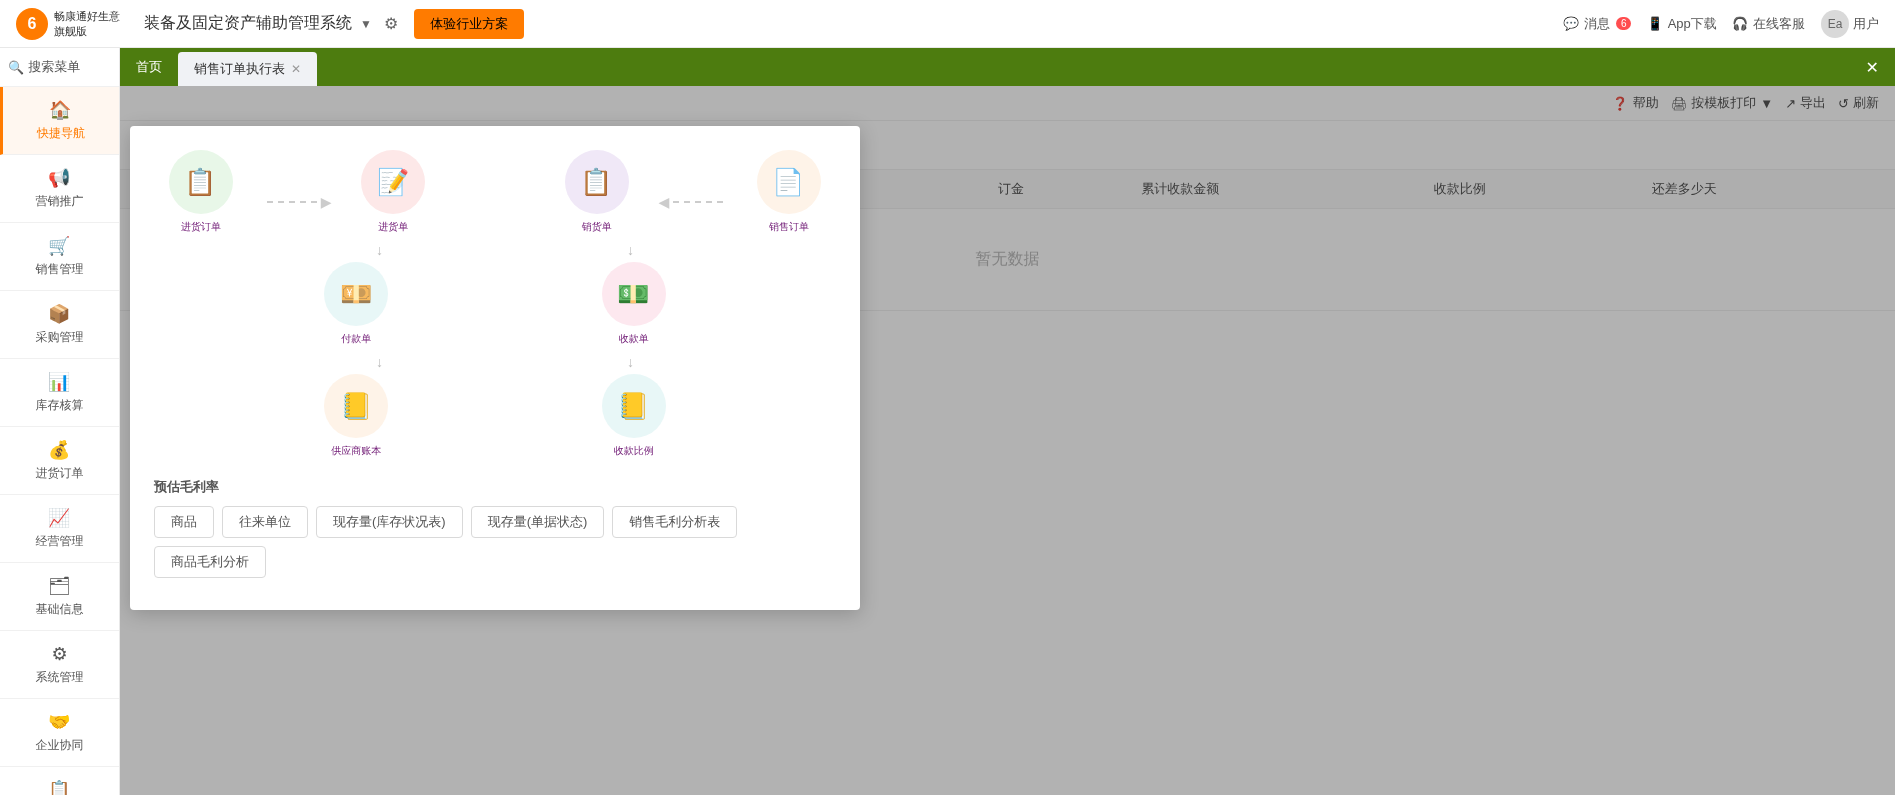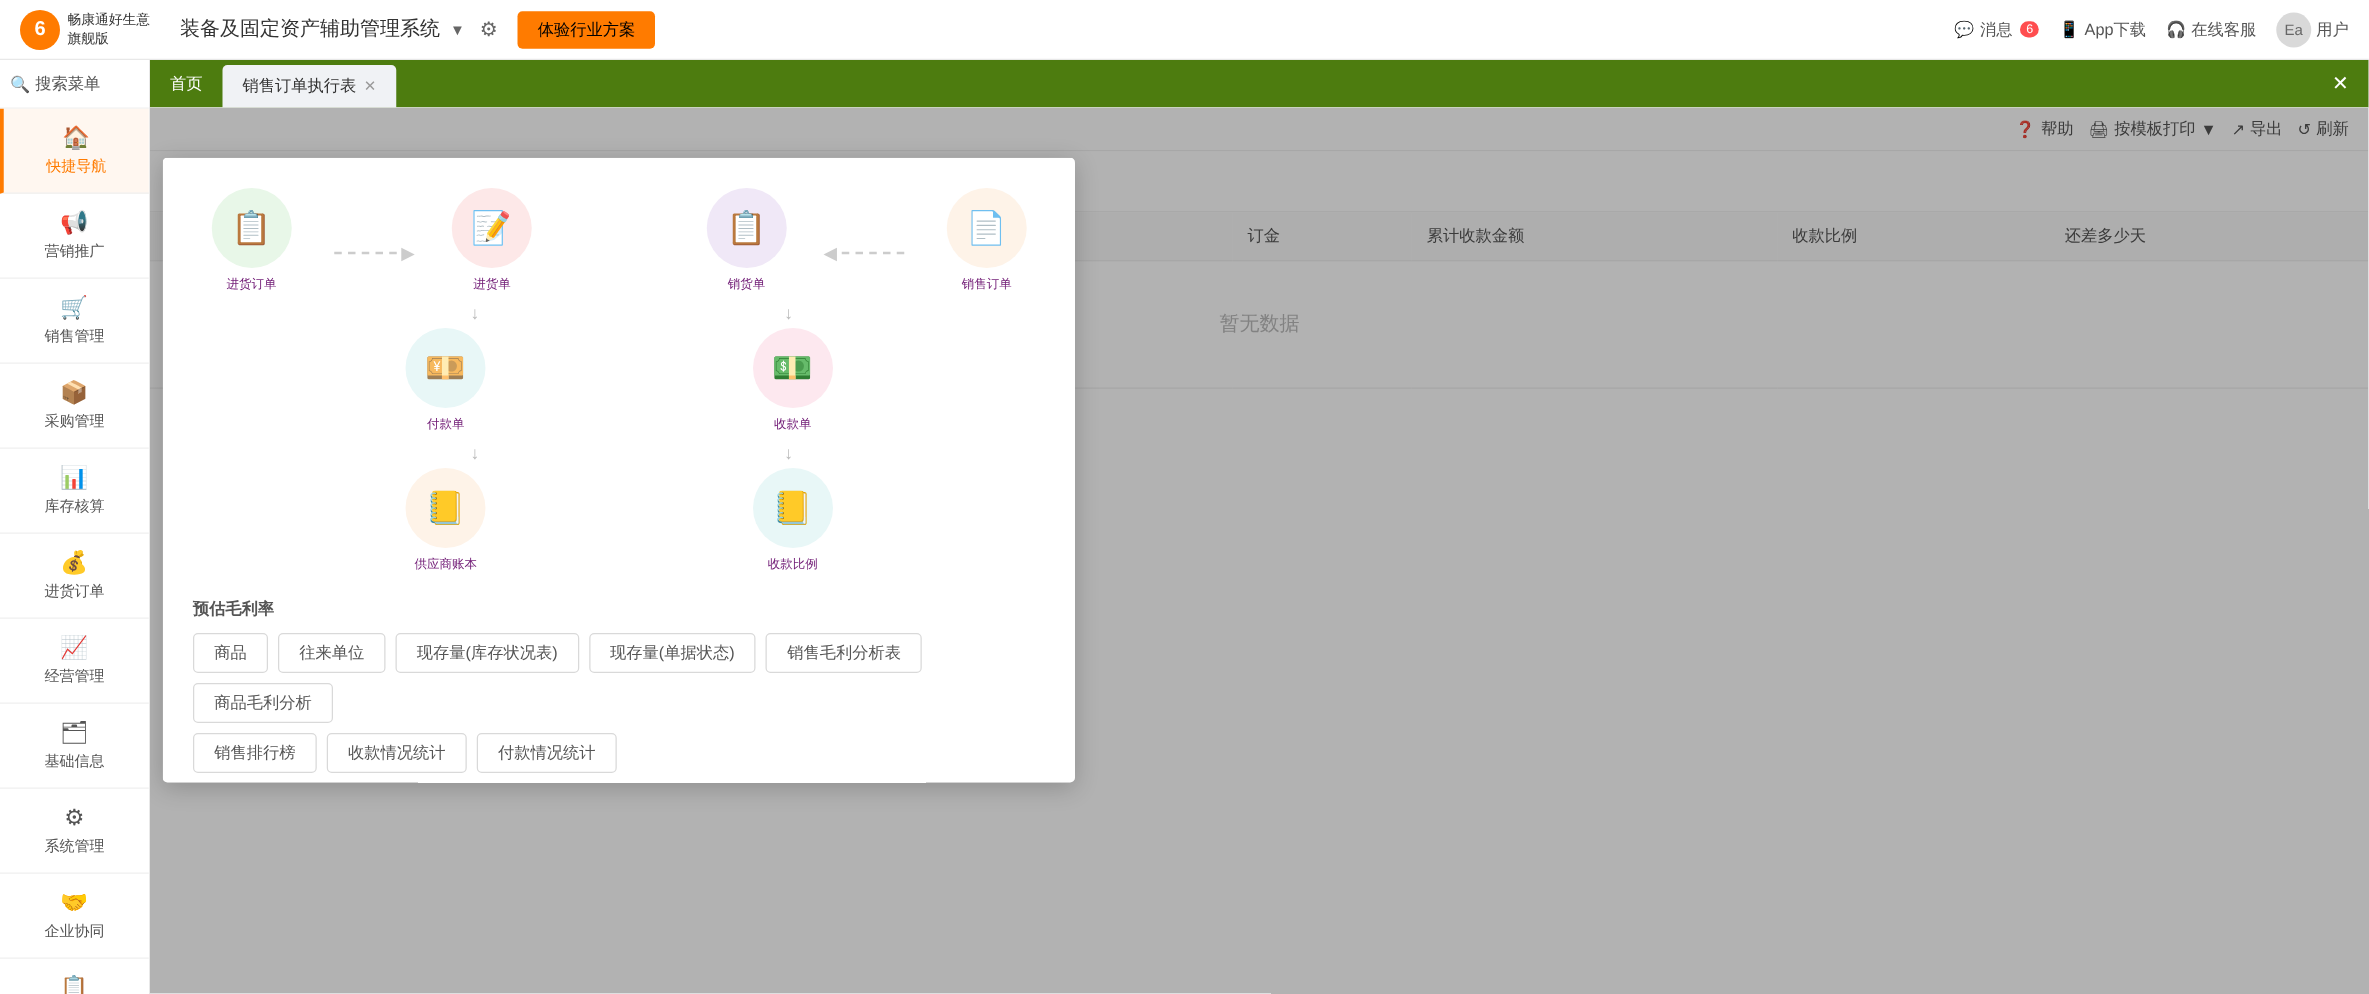--- a/index.html
+++ b/index.html
@@ -686,25 +686,20 @@
           <div class="common-funcs">
             <h4>预估毛利率</h4>
             <div class="func-buttons">
               <button class="func-btn">商品</button>
               <button class="func-btn">往来单位</button>
               <button class="func-btn">现存量(库存状况表)</button>
               <button class="func-btn">现存量(单据状态)</button>
               <button class="func-btn">销售毛利分析表</button>
               <button class="func-btn">商品毛利分析</button>
             </div>
-            <div class="func-buttons">
-              <button class="func-btn">销售排行榜</button>
-              <button class="func-btn">收款情况统计</button>
-              <button class="func-btn">付款情况统计</button>
-            </div>
           </div>
 
         </div>
       </div>
 
     </div>
   </div>
 </div>
 
 </body></html>

